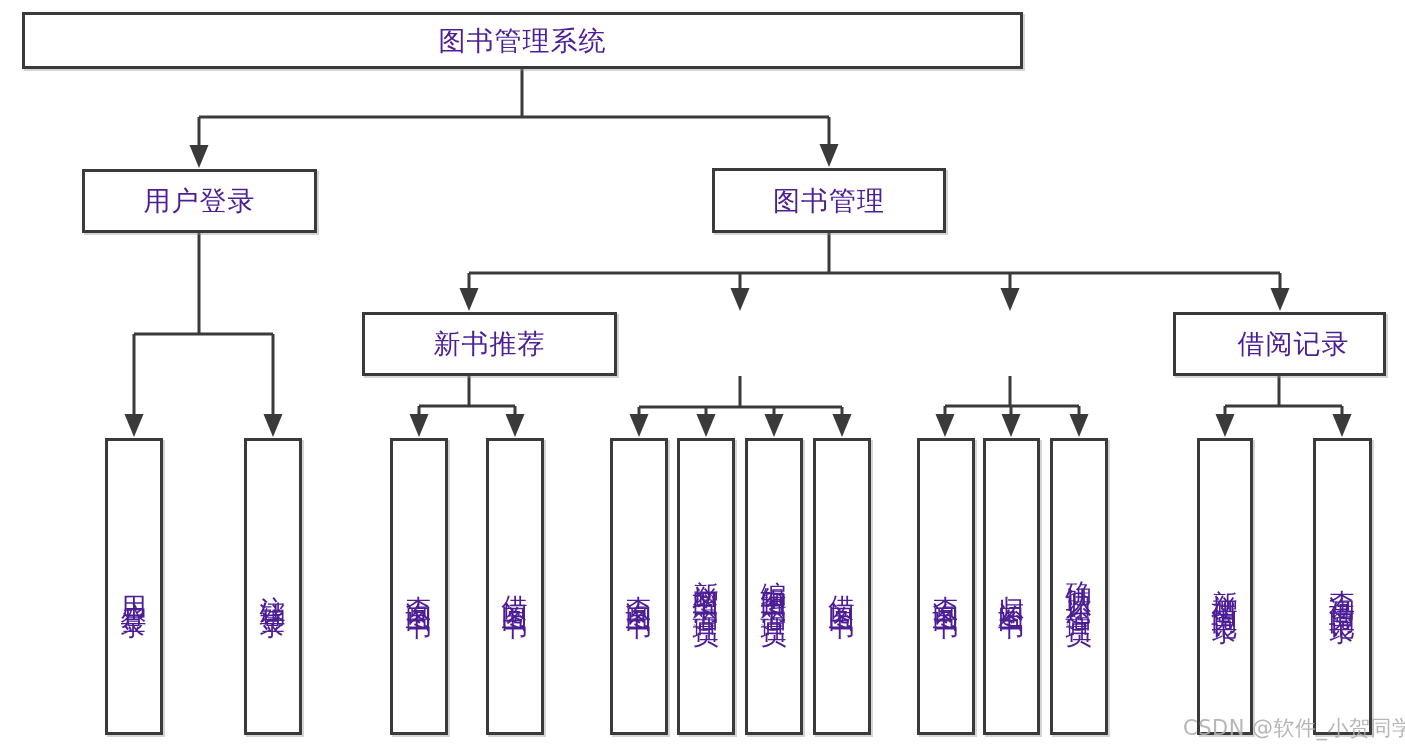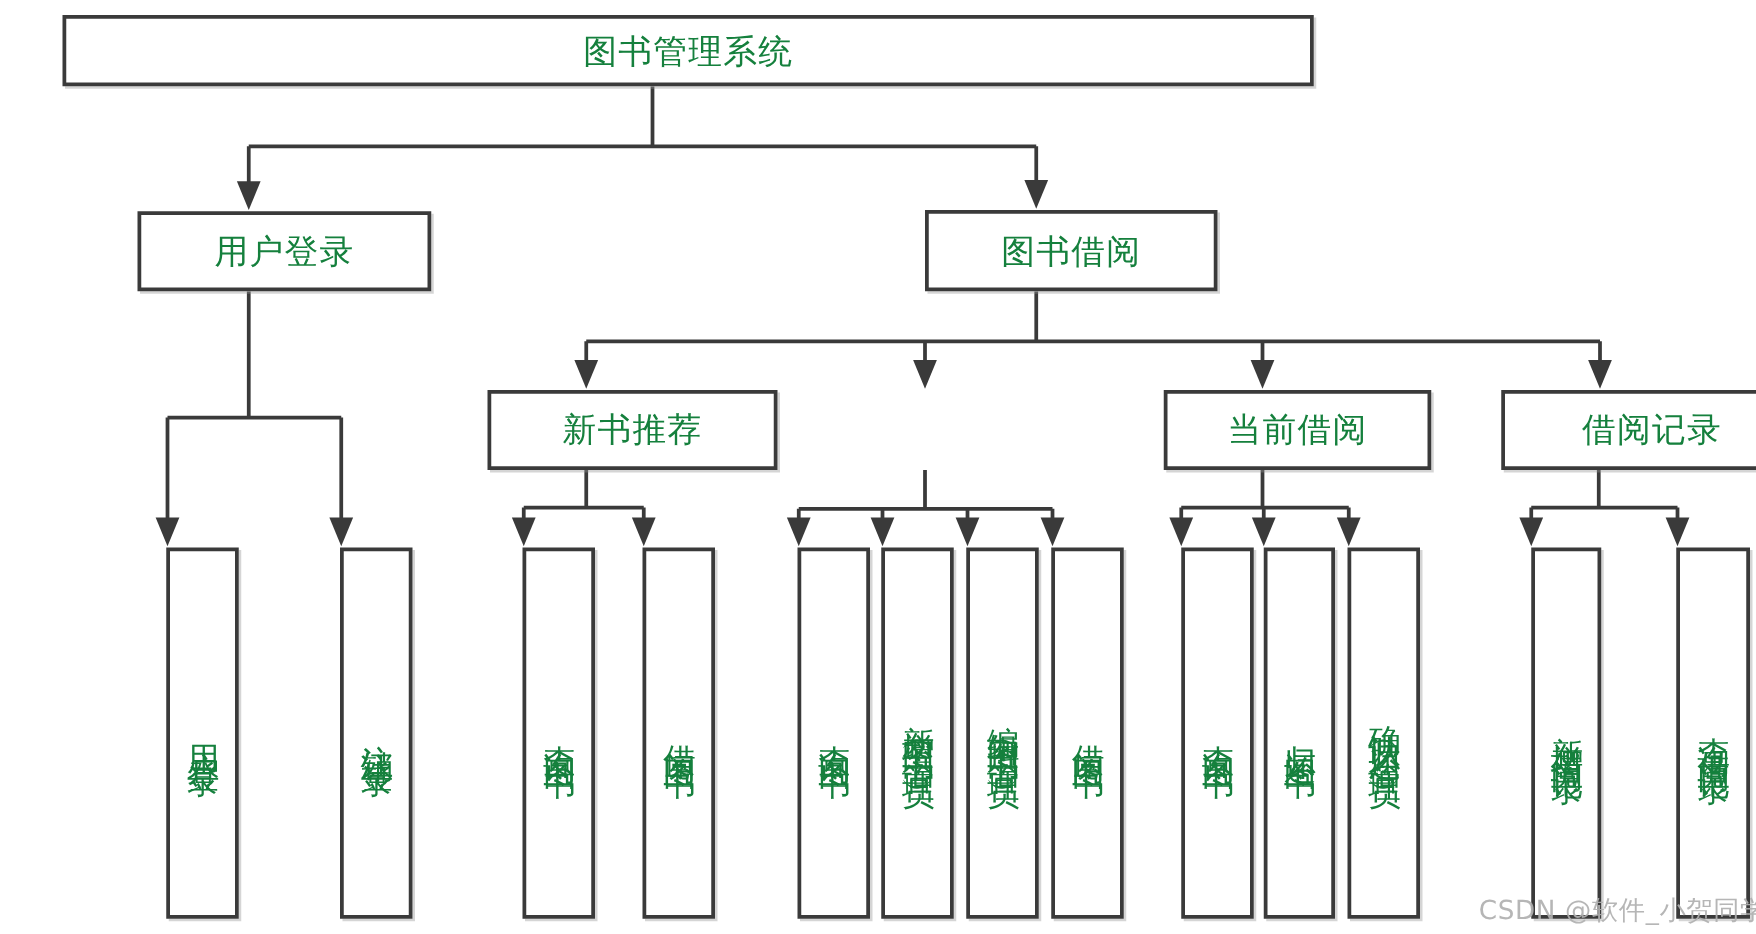--- a/index.html
+++ b/index.html
@@ -33,24 +33,23 @@
     stroke: none;
   }
   .node {
     position: absolute;
     box-sizing: border-box;
     border: 3px solid #3a3a3a;
     background: #ffffff;
     display: flex;
     align-items: center;
     justify-content: center;
-    color: #15803d;
+    color: #4c1d95;
     z-index: 2;
     box-shadow: 2px 2px 0 rgba(150,150,150,0.4);
-    margin-left: 28px;
   }
   .node.h span {
     font-size: 27px;
     letter-spacing: 1px;
     white-space: nowrap;
   }
   .node.v span {
     writing-mode: vertical-rl;
     text-orientation: mixed;
     font-size: 26px;
@@ -126,28 +125,25 @@
   </svg>
 
   <div class="node h" style="left:22px; top:12px; width:1001px; height:57px;">
     <span>图书管理系统</span>
   </div>
 
   <div class="node h" style="left:82px; top:169px; width:235px; height:64px;">
     <span>用户登录</span>
   </div>
   <div class="node h" style="left:712px; top:168px; width:234px; height:65px;">
-    <span>图书借阅</span>
+    <span>图书管理</span>
   </div>
 
-  <div class="node h" style="left:362px; top:312px; width:232px; height:64px;">
+  <div class="node h" style="left:362px; top:312px; width:255px; height:64px;">
     <span>新书推荐</span>
-  </div>
-  <div class="node h" style="left:903px; top:312px; width:214px; height:64px;">
-    <span>当前借阅</span>
   </div>
   <div class="node h" style="left:1173px; top:312px; width:213px; height:64px;padding-left:28px;">
     <span>借阅记录</span>
   </div>
 
   <div class="node v" style="left:105px; top:438px; width:58px; height:297px;">
     <span>用户登录</span>
   </div>
   <div class="node v" style="left:244px; top:438px; width:58px; height:297px;">
     <span>注销登录</span>

